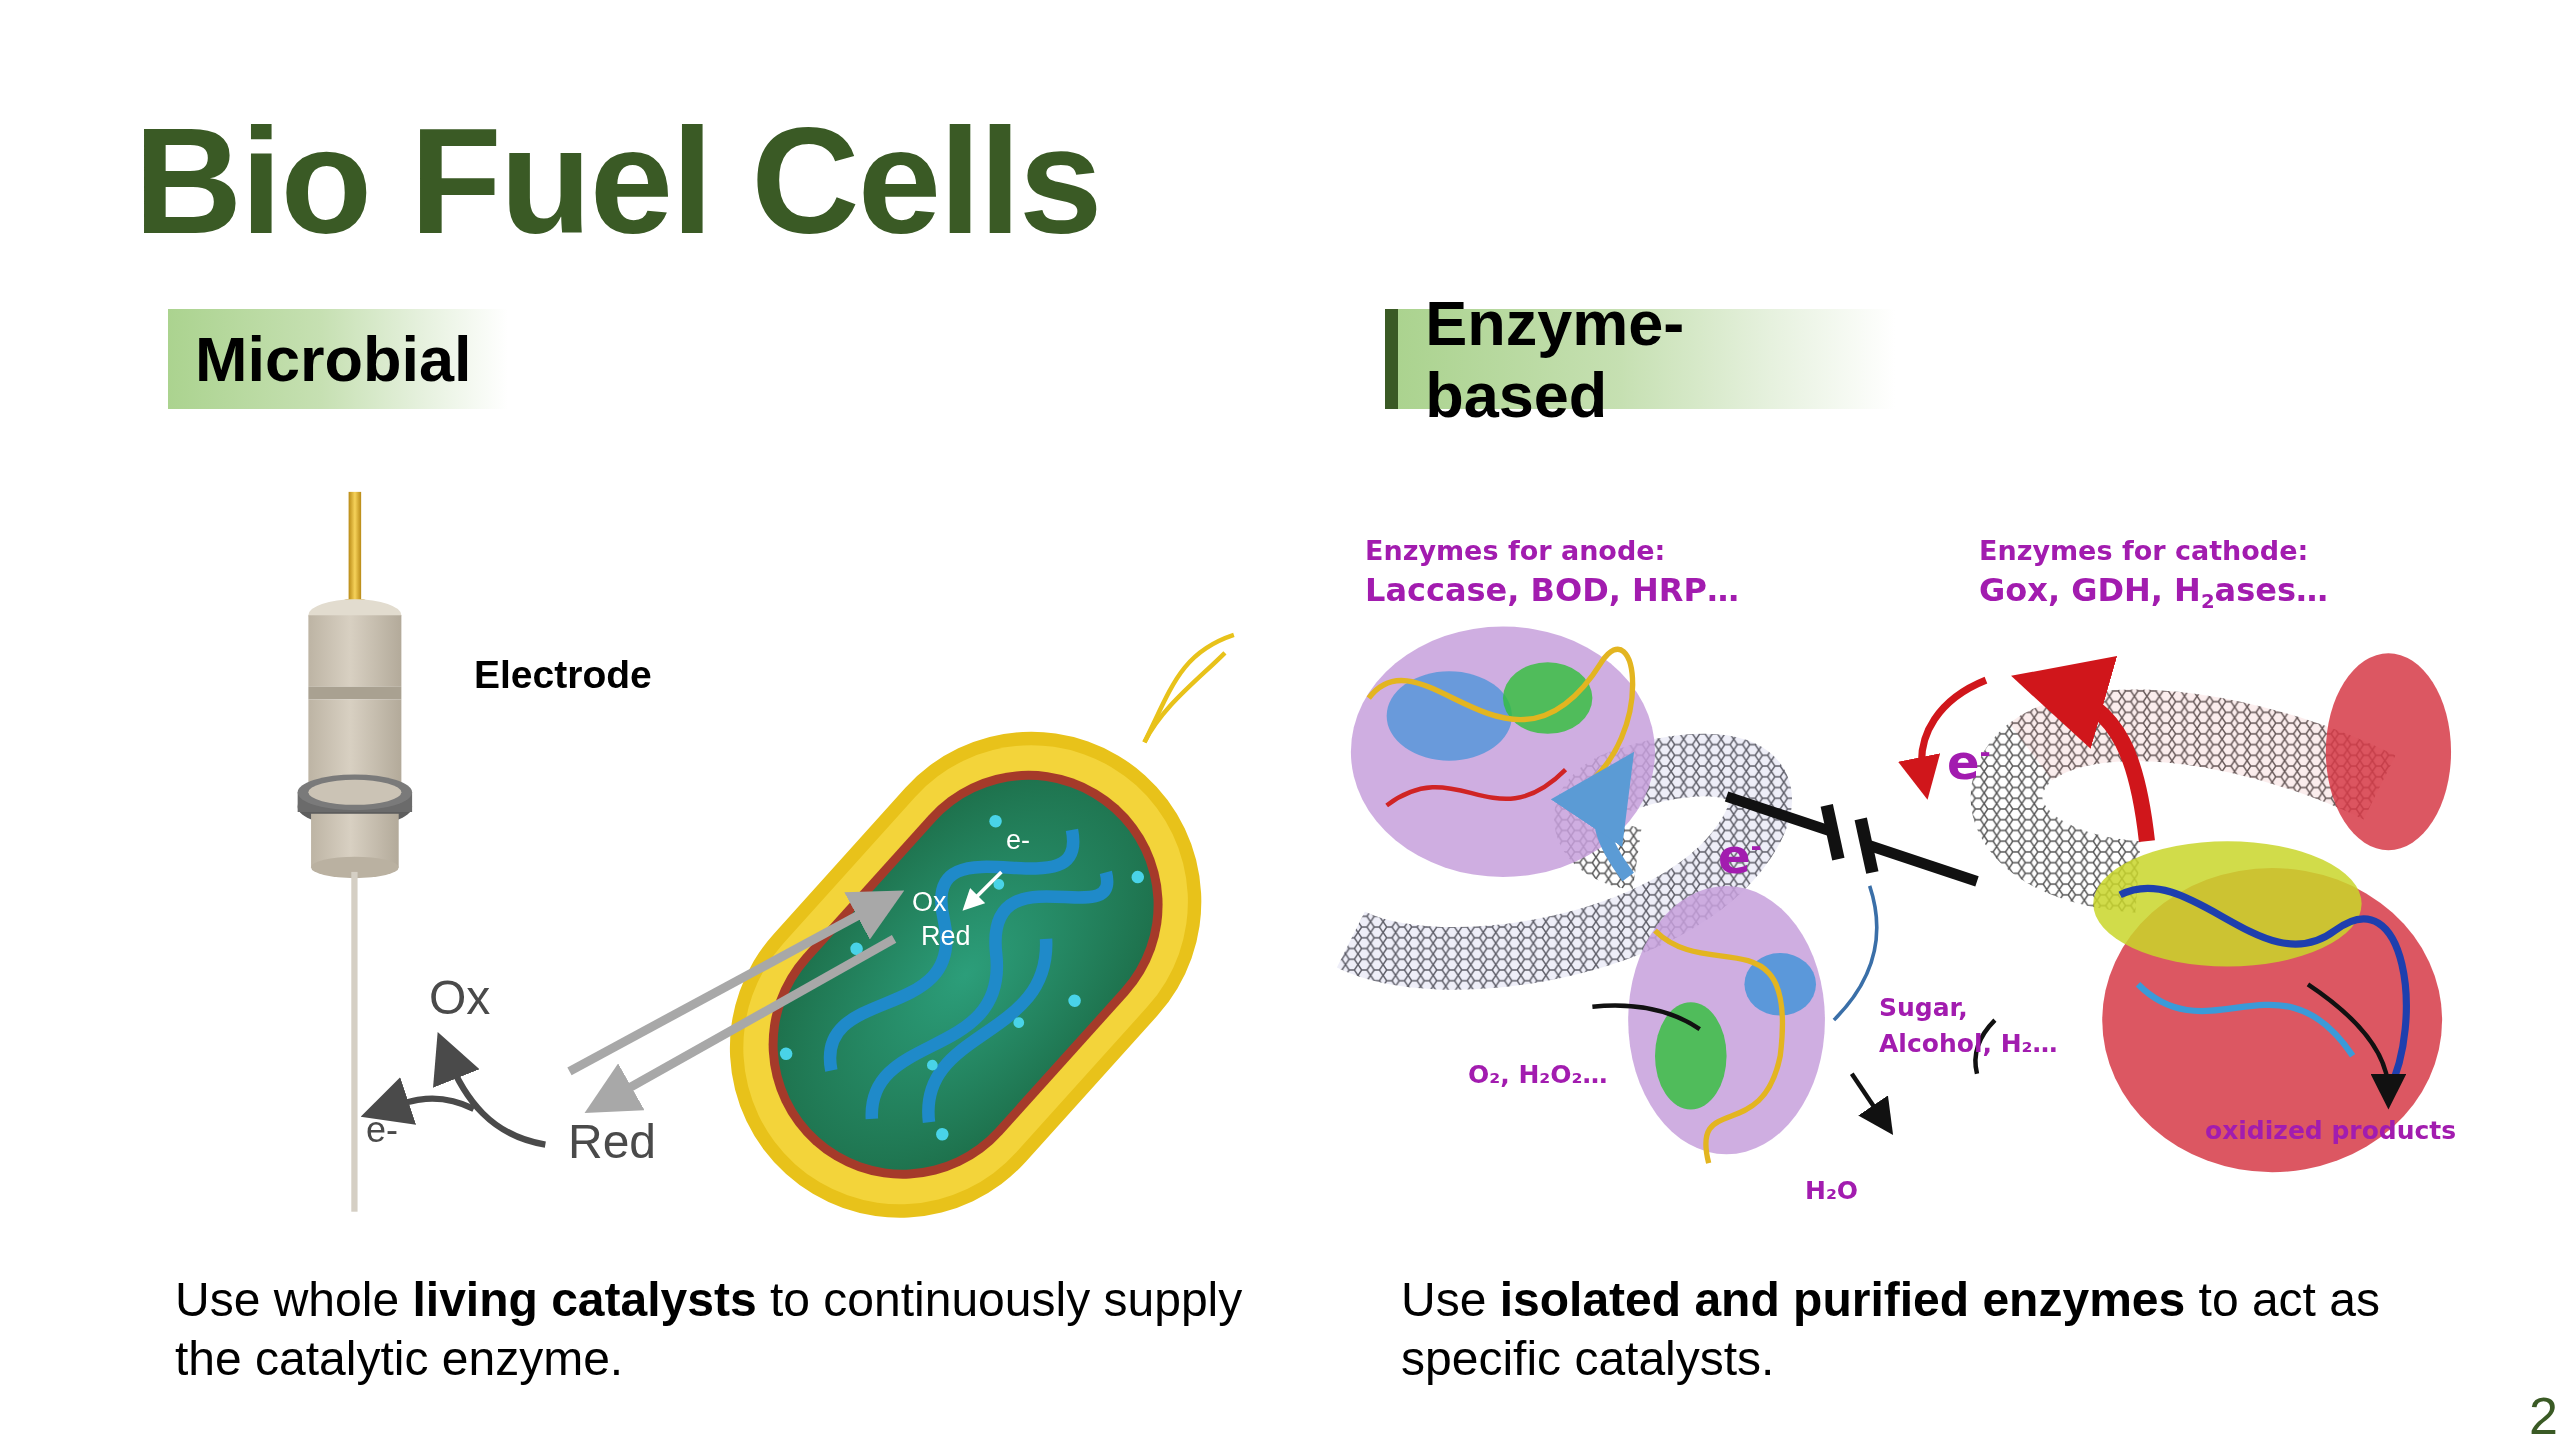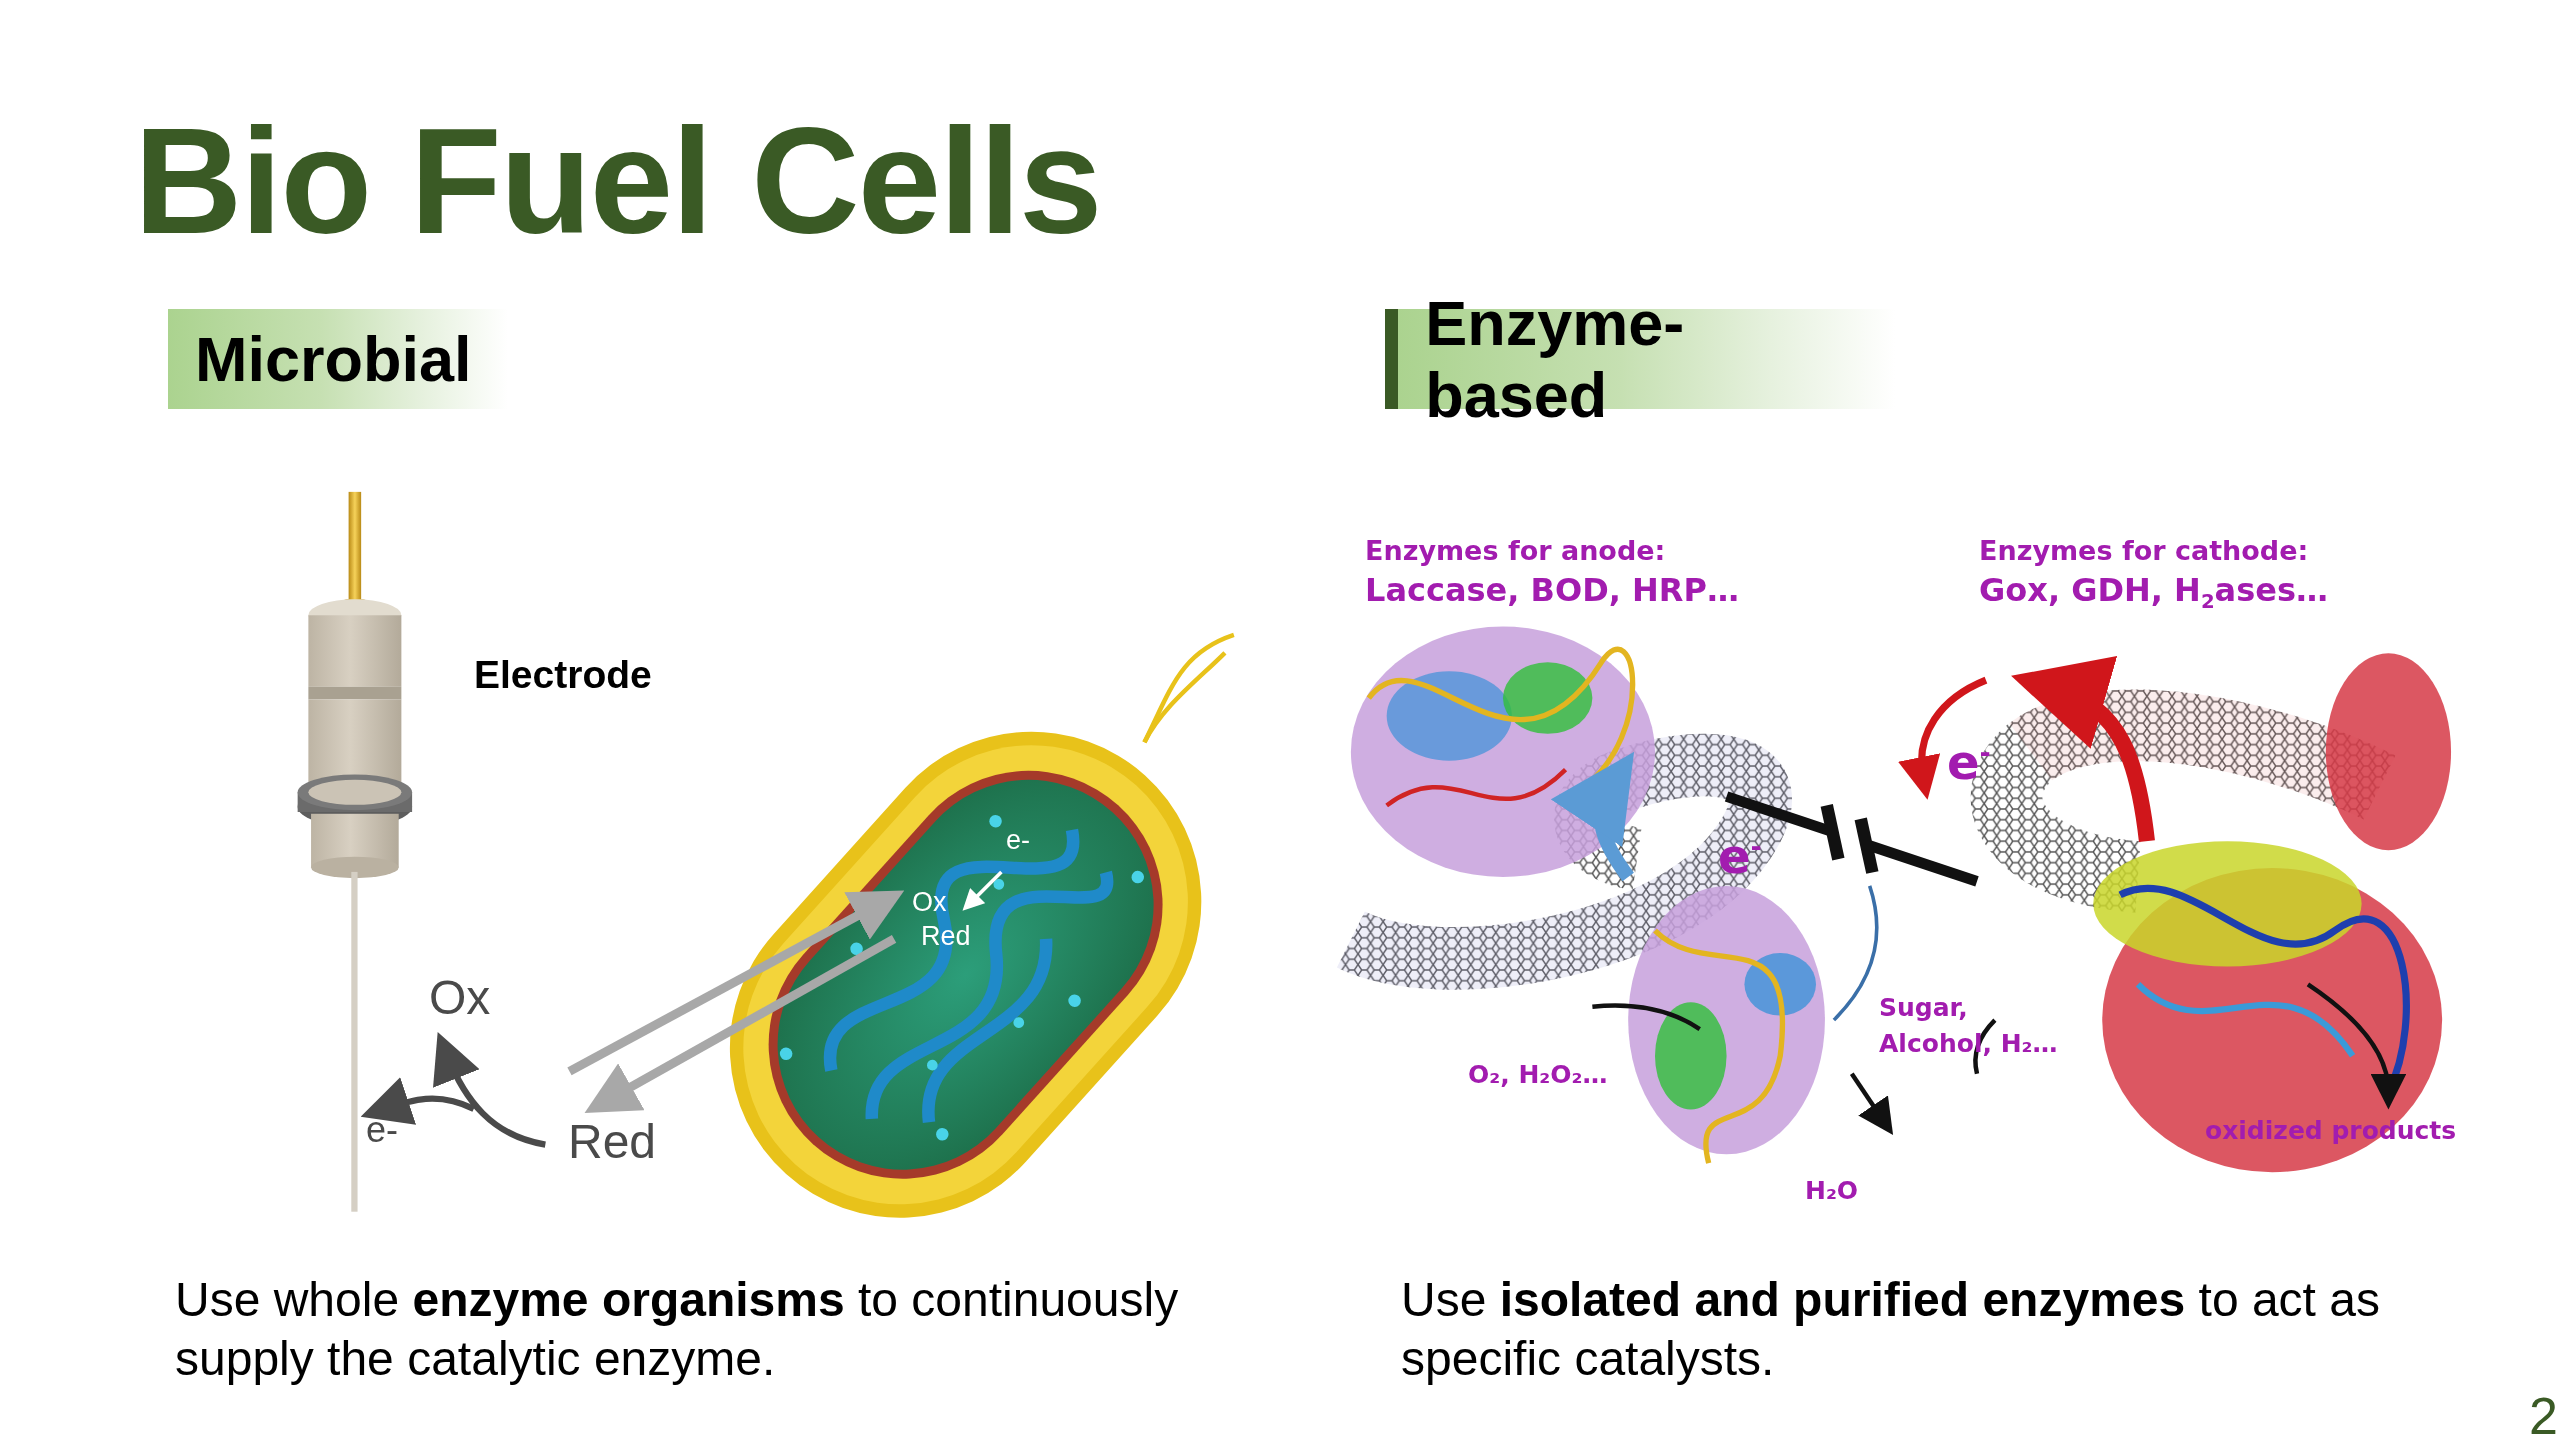--- a/index.html
+++ b/index.html
@@ -115,21 +115,21 @@
   <div class="fig-text" style="left:224px; top:179px; font-size:39px; font-weight:bold;">Electrode</div>
   <div class="fig-text" style="left:179px; top:496px; font-size:48px; color:#4a4a4a;">Ox</div>
   <div class="fig-text" style="left:318px; top:640px; font-size:48px; color:#4a4a4a;">Red</div>
   <div class="fig-text" style="left:116px; top:635px; font-size:36px; color:#4a4a4a;">e-</div>
   <div class="fig-text" style="left:756px; top:351px; font-size:27px; color:#fff;">e-</div>
   <div class="fig-text" style="left:662px; top:413px; font-size:27px; color:#fff;">Ox</div>
   <div class="fig-text" style="left:671px; top:447px; font-size:27px; color:#fff;">Red</div>
 </div>
 
 <div class="desc" id="desc-micro">
-  <span>Use whole </span><b>enzyme organisms</b><span> to continuously supply the catalytic enzyme.</span>
+  <span>Use whole </span><b>living catalysts</b><span> to continuously supply the catalytic enzyme.</span>
 </div>
 
 <div class="section-header" id="hdr-enz">
   <div class="bar"></div>
   <div class="label">Enzyme-based</div>
 </div>
 
 <div class="figure" id="fig-enz">
   <svg width="1127" height="707" viewBox="0 0 1260 790">
     <defs>

